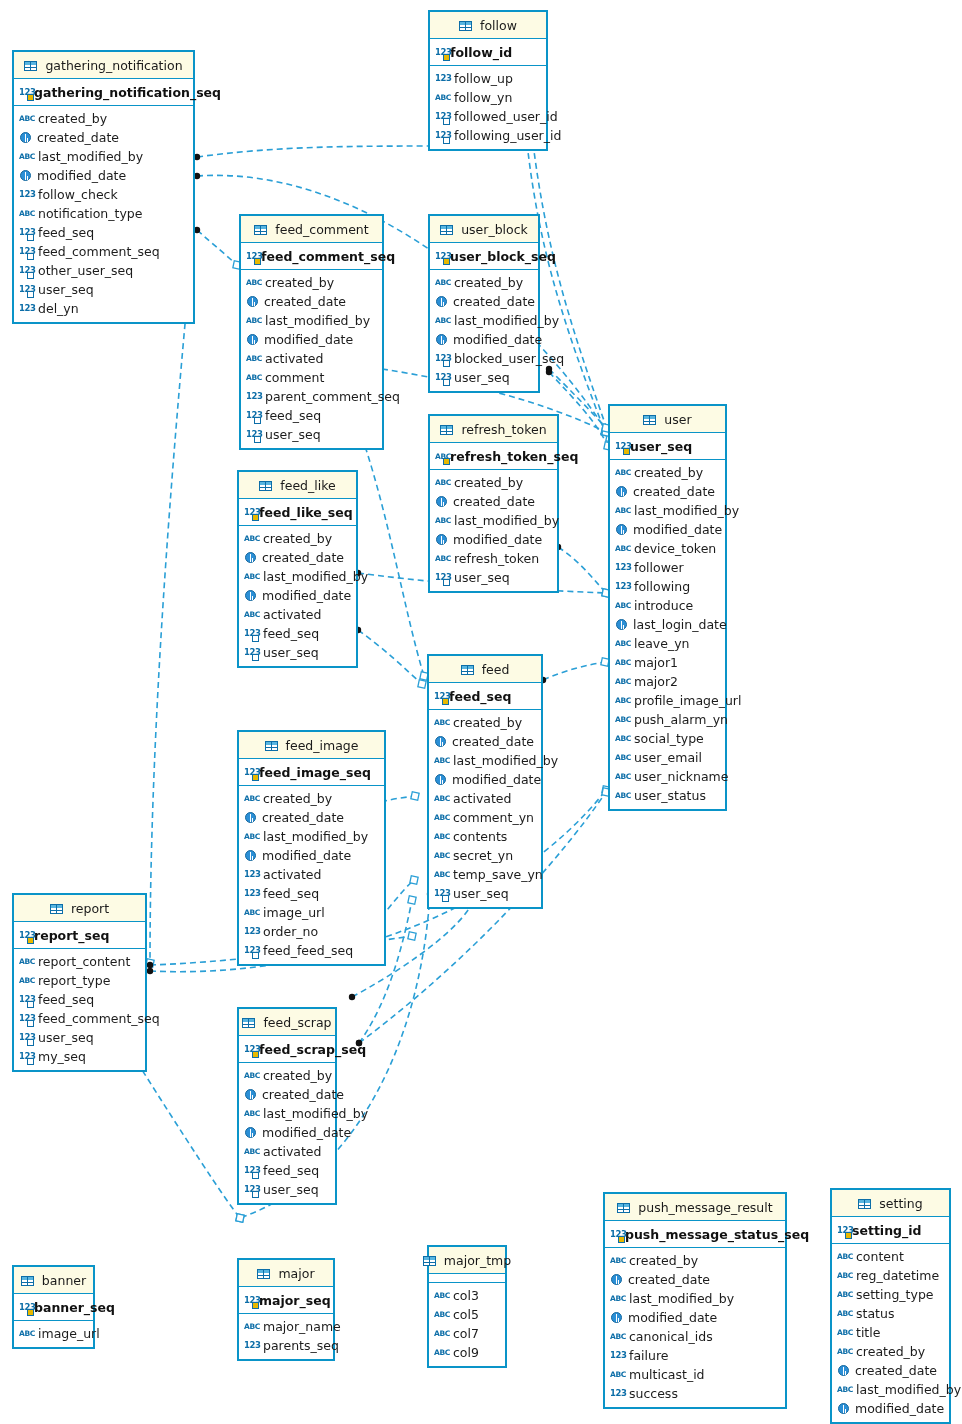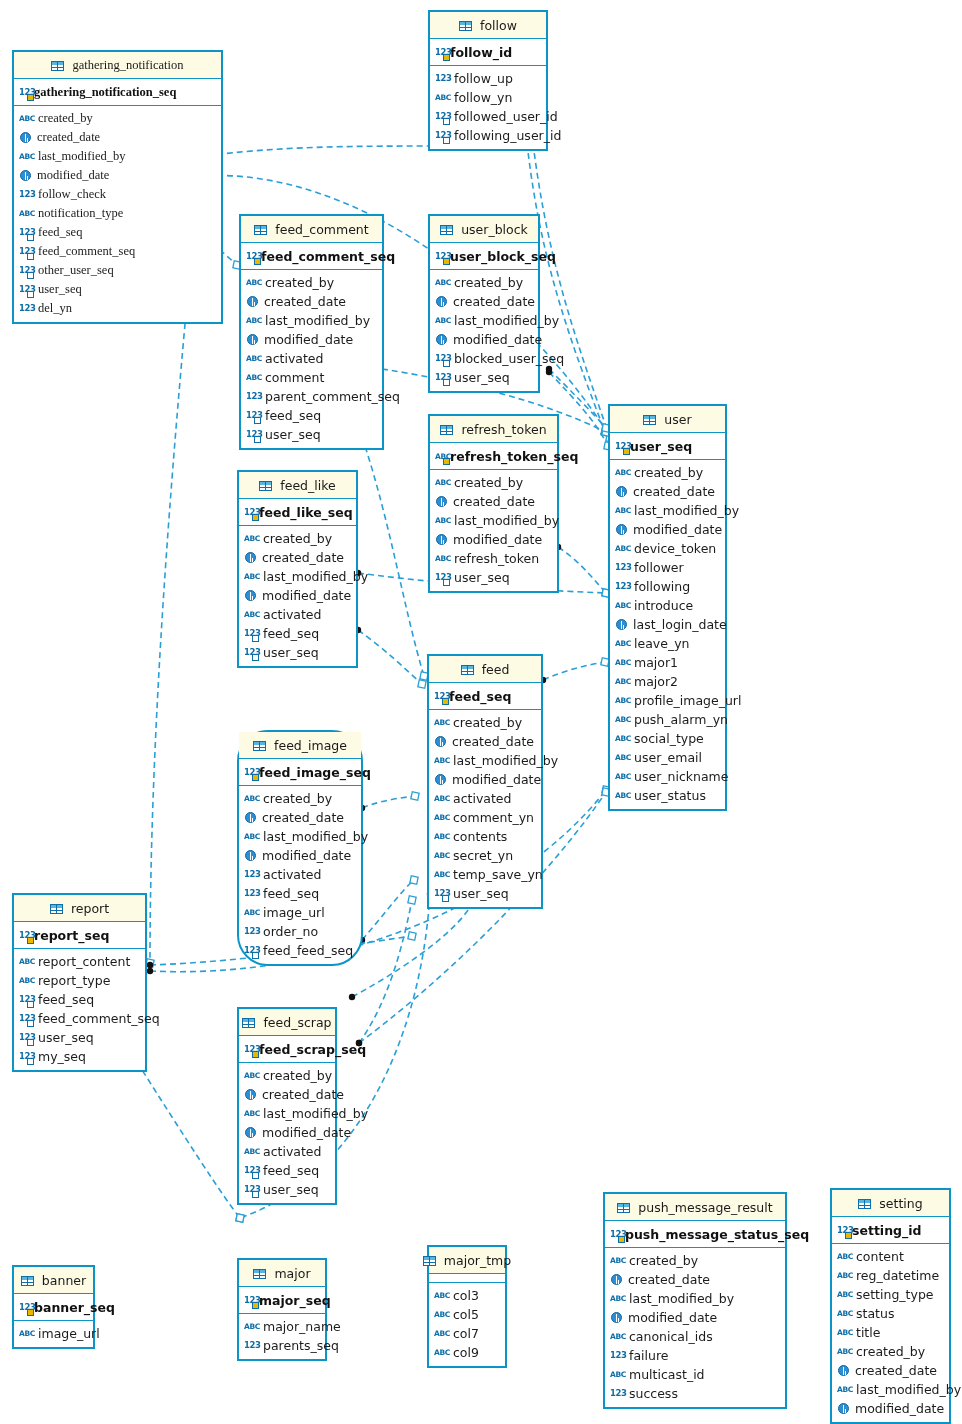--- a/index.html
+++ b/index.html
@@ -210,21 +210,21 @@
       <path d="M352,997 C420,960 470,920 476,894" fill="none" stroke="#2a9fd6" stroke-width="1.6" stroke-dasharray="6 4"></path>
       <circle cx="352" cy="997" r="3.2" fill="#111"></circle>
       <rect x="472.5" y="890.5" width="7" height="7" fill="#ffffff" stroke="#2a9fd6" stroke-width="1.3" transform="rotate(12 476 894)"></rect>
       <path d="M137,1062 C180,1130 225,1200 240,1218" fill="none" stroke="#2a9fd6" stroke-width="1.6" stroke-dasharray="6 4"></path>
       <circle cx="137" cy="1062" r="3.2" fill="#111"></circle>
       <rect x="236.5" y="1214.5" width="7" height="7" fill="#ffffff" stroke="#2a9fd6" stroke-width="1.3" transform="rotate(12 240 1218)"></rect>
       <path d="M430,894 C420,1050 350,1180 240,1218" fill="none" stroke="#2a9fd6" stroke-width="1.6" stroke-dasharray="6 4"></path>
       <circle cx="430" cy="894" r="3.2" fill="#111"></circle>
       <rect x="236.5" y="1214.5" width="7" height="7" fill="#ffffff" stroke="#2a9fd6" stroke-width="1.3" transform="rotate(12 240 1218)"></rect>
     </svg>
-<div class="tbl" style="left: 12px; top: 50px; width: 211px; font-family: Liberation Serif, serif;">
+<div class="tbl" style="left: 12px; top: 50px; width: 183px;">
       <div class="tbl-head">
         <span class="ico tbl-ico"></span>
         <span class="lbl">gathering_notification</span>
       </div>
       <div class="tbl-pk">
         <span class="ico num ico-key"></span>
         <span class="lbl">gathering_notification_seq</span>
       </div>
       <div class="tbl-cols">
         <div class="col">
@@ -590,21 +590,21 @@
         <div class="col">
           <span class="ico abc"></span>
           <span class="lbl">temp_save_yn</span>
         </div>
         <div class="col">
           <span class="ico num ico-fk"></span>
           <span class="lbl">user_seq</span>
         </div>
       </div>
     </div>
-    <div class="tbl" style="left: 237px; top: 730px; width: 126px; border-radius: 31px;">
+    <div class="tbl" style="left: 237px; top: 730px; width: 149px;">
       <div class="tbl-head">
         <span class="ico tbl-ico"></span>
         <span class="lbl">feed_image</span>
       </div>
       <div class="tbl-pk">
         <span class="ico num ico-key"></span>
         <span class="lbl">feed_image_seq</span>
       </div>
       <div class="tbl-cols">
         <div class="col">
@@ -822,21 +822,21 @@
         <span class="ico num ico-key"></span>
         <span class="lbl">banner_seq</span>
       </div>
       <div class="tbl-cols">
         <div class="col">
           <span class="ico abc"></span>
           <span class="lbl">image_url</span>
         </div>
       </div>
     </div>
-    <div class="tbl" style="left: 237px; top: 1258px; width: 90px;">
+    <div class="tbl" style="left: 237px; top: 1258px; width: 98px;">
       <div class="tbl-head">
         <span class="ico tbl-ico"></span>
         <span class="lbl">major</span>
       </div>
       <div class="tbl-pk">
         <span class="ico num ico-key"></span>
         <span class="lbl">major_seq</span>
       </div>
       <div class="tbl-cols">
         <div class="col">

